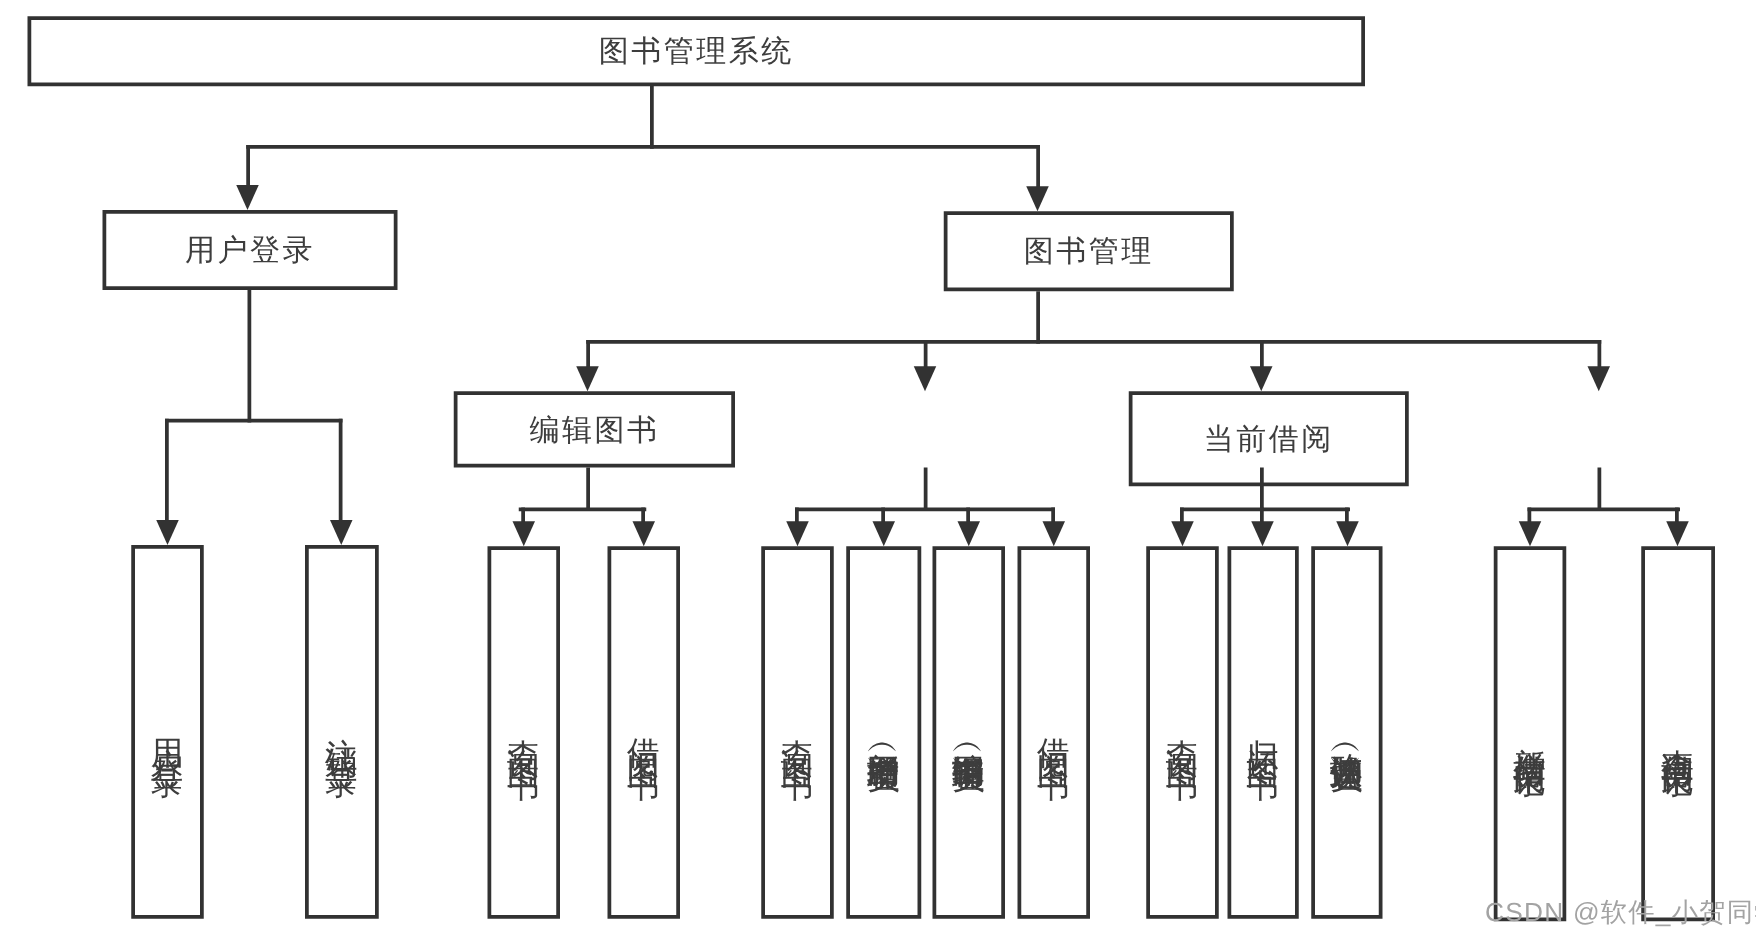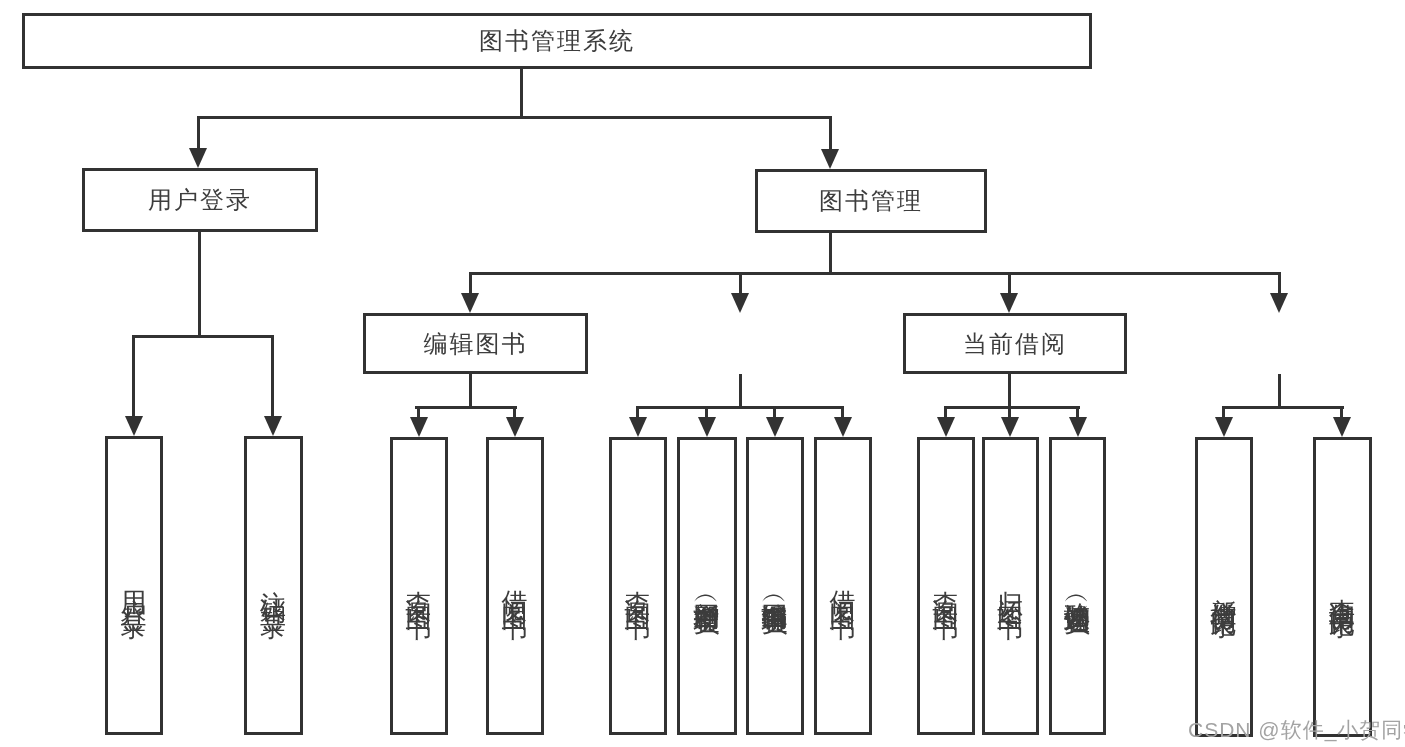--- a/index.html
+++ b/index.html
@@ -56,21 +56,21 @@
   <div class="ln" style="left:469px;top:272px;width:3px;height:22px;"></div>
   <div class="ah" style="left:461px;top:293px;"></div>
   <div class="ln" style="left:739px;top:272px;width:3px;height:22px;"></div>
   <div class="ah" style="left:731px;top:293px;"></div>
   <div class="ln" style="left:1008px;top:272px;width:3px;height:22px;"></div>
   <div class="ah" style="left:1000px;top:293px;"></div>
   <div class="ln" style="left:1278px;top:272px;width:3px;height:22px;"></div>
   <div class="ah" style="left:1270px;top:293px;"></div>
 
   <div class="box" style="left:363px;top:313px;width:225px;height:61px;">编辑图书</div>
-  <div class="box" style="left:903px;top:313px;width:224px;height:61px;">当前借阅</div>
+  <div class="box" style="left:903px;top:313px;width:224px;height:76px;">当前借阅</div>
 
   <div class="ln" style="left:469px;top:374px;width:3px;height:34px;"></div>
   <div class="ln" style="left:415px;top:406px;width:102px;height:3px;"></div>
   <div class="ln" style="left:417px;top:406px;width:3px;height:13px;"></div>
   <div class="ah" style="left:410px;top:417px;"></div>
   <div class="ln" style="left:513px;top:406px;width:3px;height:13px;"></div>
   <div class="ah" style="left:506px;top:417px;"></div>
 
   <div class="ln" style="left:739px;top:374px;width:3px;height:34px;"></div>
   <div class="ln" style="left:636px;top:406px;width:208px;height:3px;"></div>

